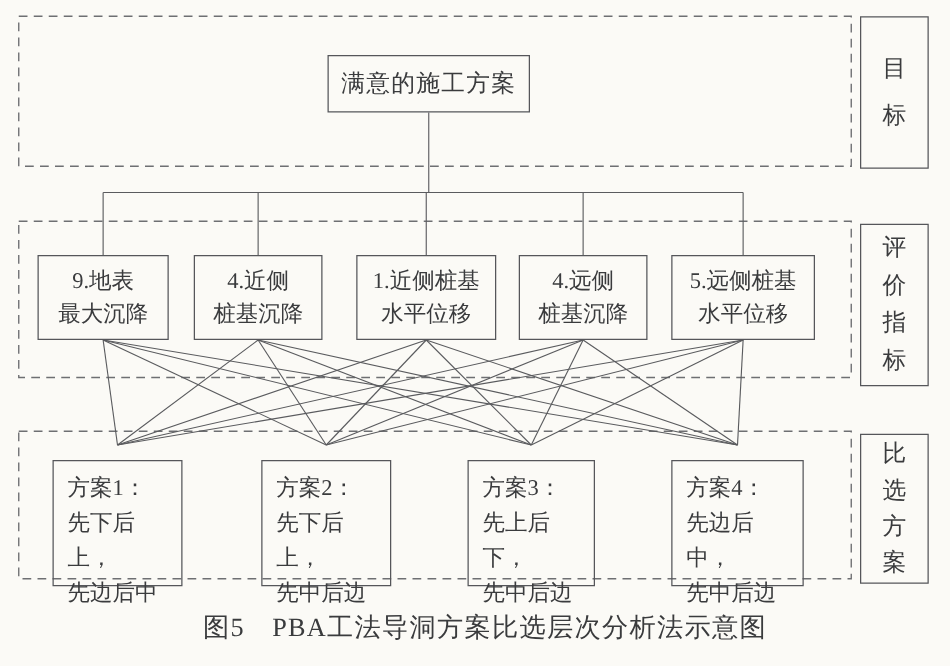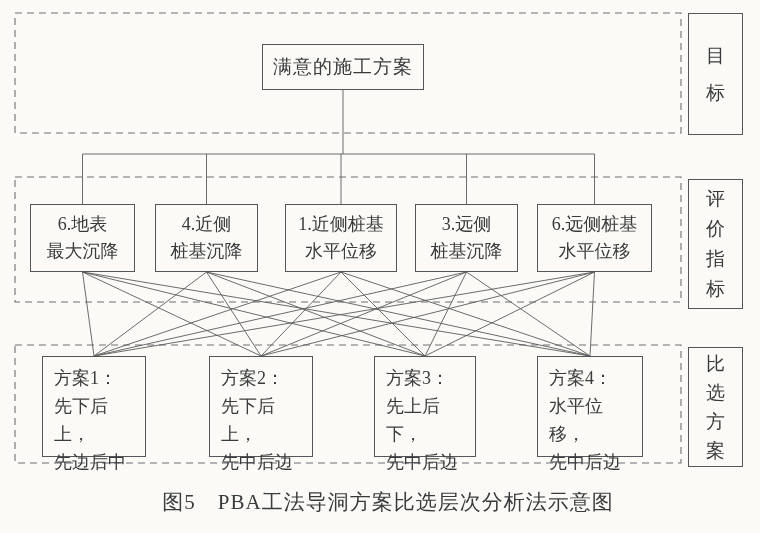--- a/index.html
+++ b/index.html
@@ -14,21 +14,21 @@
     position:absolute;z-index:1;box-sizing:border-box;
     border:1px solid #55565a;background:rgba(251,250,246,0.0);
     color:#3a3b3d;display:flex;align-items:center;justify-content:center;
     white-space:pre-line;text-align:center;
   }
   .goal-box{font-size:19px;letter-spacing:1px;}
   .criteria-box{font-size:18px;line-height:27px;}
   .plan-box{
     font-size:18px;line-height:28px;
     justify-content:flex-start;align-items:flex-start;
-    text-align:left;padding:7px 4px 0 11px;
+    text-align:left;padding:7px 4px 0 11px;margin-top:12px;
   }
   .side-label{font-size:19px;letter-spacing:0;}
   .side-goal{line-height:37px;}
   .side-criteria{line-height:30px;}
   .side-alt{line-height:29px;}
   .caption{
     position:absolute;left:0;top:488px;width:760px;z-index:1;
     text-align:center;color:#3a3b3d;font-size:21px;letter-spacing:1px;
     transform:translateX(8px);
   }
@@ -64,41 +64,41 @@
       <line x1="466.5" y1="272" x2="261" y2="356" stroke="#5a5b5e" stroke-width="0.9"></line>
       <line x1="466.5" y1="272" x2="425" y2="356" stroke="#5a5b5e" stroke-width="0.9"></line>
       <line x1="466.5" y1="272" x2="590" y2="356" stroke="#5a5b5e" stroke-width="0.9"></line>
       <line x1="594.5" y1="272" x2="94" y2="356" stroke="#5a5b5e" stroke-width="0.9"></line>
       <line x1="594.5" y1="272" x2="261" y2="356" stroke="#5a5b5e" stroke-width="0.9"></line>
       <line x1="594.5" y1="272" x2="425" y2="356" stroke="#5a5b5e" stroke-width="0.9"></line>
       <line x1="594.5" y1="272" x2="590" y2="356" stroke="#5a5b5e" stroke-width="0.9"></line>
     </svg>
   <div id="nodes">
       <div class="node goal-box" style="left: 262px; top: 44px; width: 162px; height: 46px;">满意的施工方案</div>
-      <div class="node criteria-box" style="left: 30px; top: 204px; width: 105px; height: 68px;">6.地表
+      <div class="node criteria-box" style="left: 30px; top: 204px; width: 105px; height: 68px;">9.地表
 最大沉降</div>
       <div class="node criteria-box" style="left: 155px; top: 204px; width: 103px; height: 68px;">4.近侧
 桩基沉降</div>
       <div class="node criteria-box" style="left: 285px; top: 204px; width: 112px; height: 68px;">1.近侧桩基
 水平位移</div>
-      <div class="node criteria-box" style="left: 415px; top: 204px; width: 103px; height: 68px;">3.远侧
+      <div class="node criteria-box" style="left: 415px; top: 204px; width: 103px; height: 68px;">4.远侧
 桩基沉降</div>
-      <div class="node criteria-box" style="left: 537px; top: 204px; width: 115px; height: 68px;">6.远侧桩基
+      <div class="node criteria-box" style="left: 537px; top: 204px; width: 115px; height: 68px;">5.远侧桩基
 水平位移</div>
       <div class="node plan-box" style="left: 42px; top: 356px; width: 104px; height: 101px;">方案1：
 先下后上，
 先边后中</div>
       <div class="node plan-box" style="left: 209px; top: 356px; width: 104px; height: 101px;">方案2：
 先下后上，
 先中后边</div>
       <div class="node plan-box" style="left: 374px; top: 356px; width: 102px; height: 101px;">方案3：
 先上后下，
 先中后边</div>
       <div class="node plan-box" style="left: 537px; top: 356px; width: 106px; height: 101px;">方案4：
-水平位移，
+先边后中，
 先中后边</div>
       <div class="node side-label side-goal" style="left: 688px; top: 13px; width: 55px; height: 122px;">目
 标</div>
       <div class="node side-label side-criteria" style="left: 688px; top: 179px; width: 55px; height: 130px;">评
 价
 指
 标</div>
       <div class="node side-label side-alt" style="left: 688px; top: 347px; width: 55px; height: 120px;">比
 选
 方

